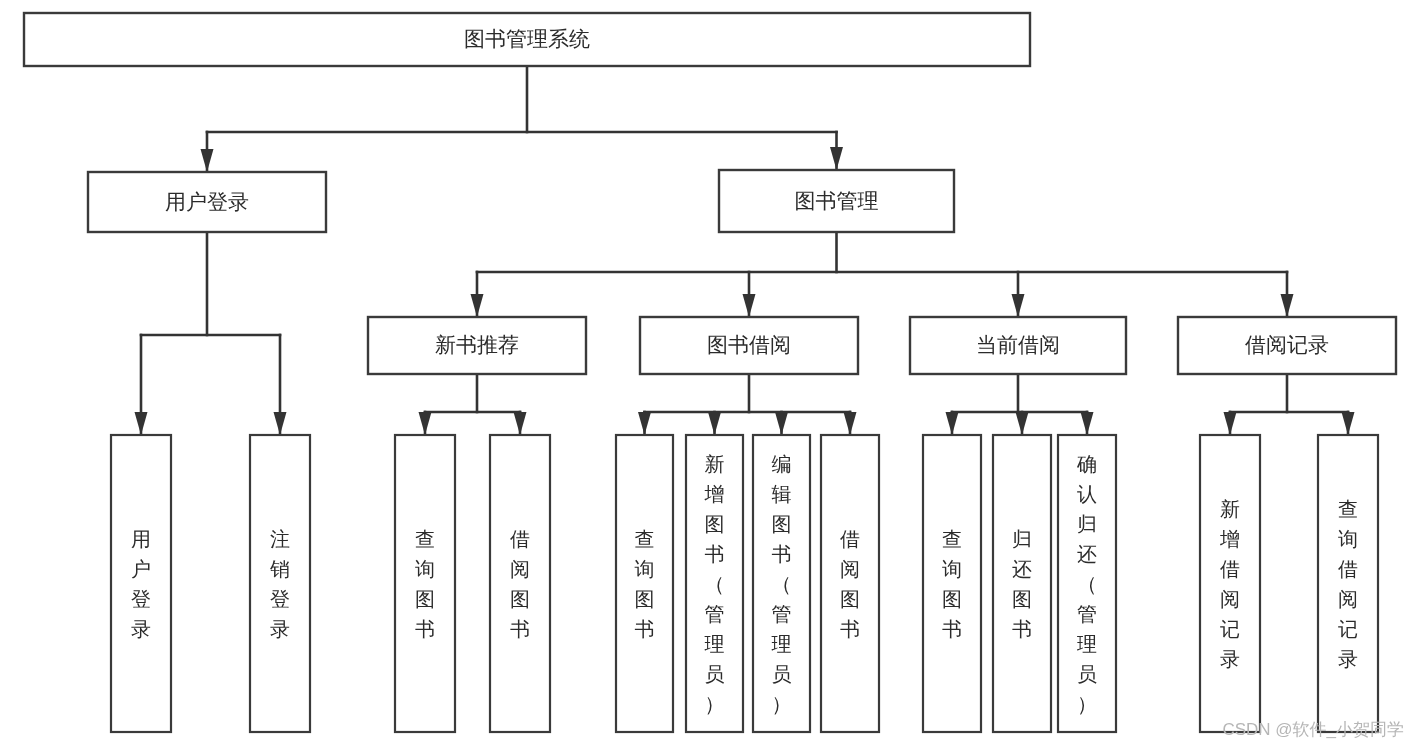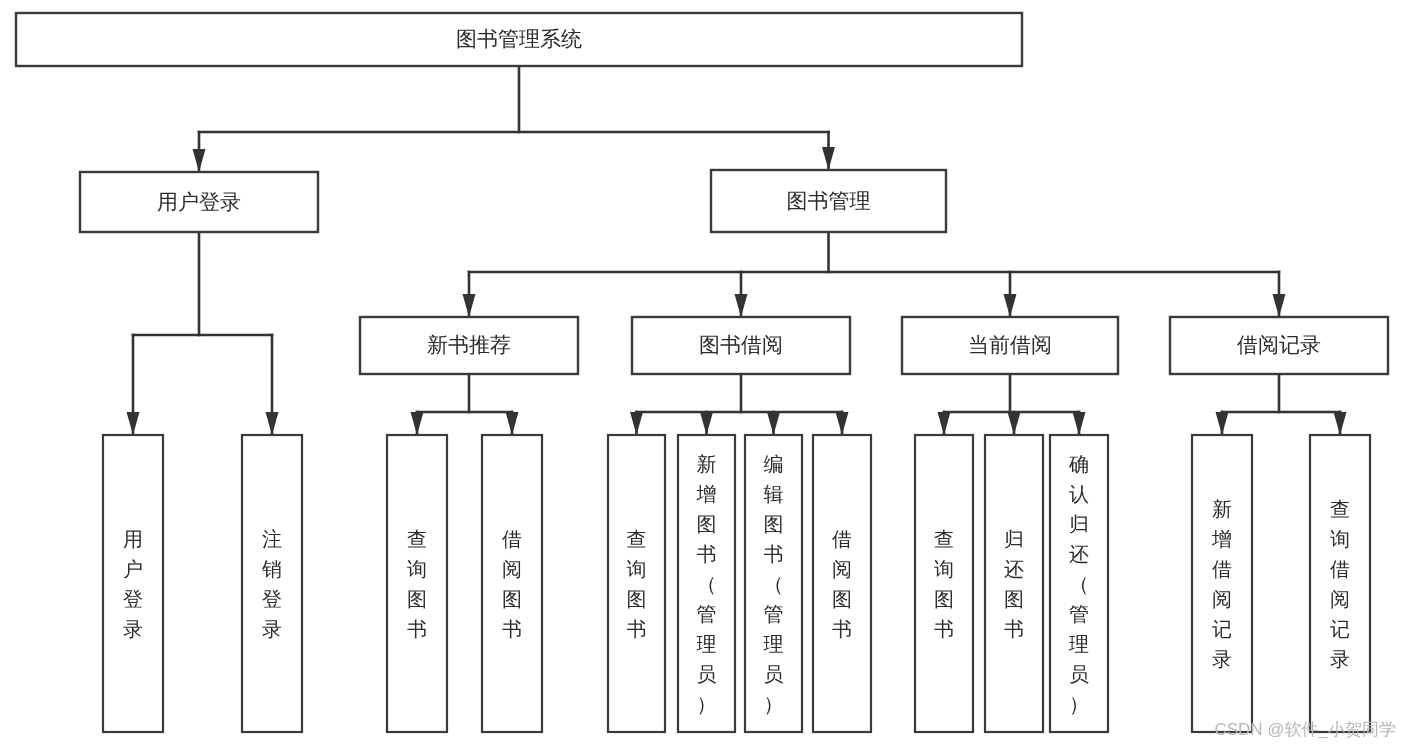--- a/index.html
+++ b/index.html
@@ -9,21 +9,21 @@
   }
   body {
     width: 1405px;
     height: 747px;
     font-family: "Liberation Sans", "DejaVu Sans", sans-serif;
     overflow: hidden;
     position: relative;
   }
   #diagram-root {
     position: absolute;
-    left: 0;
+    left: 8px;
     top: 0;
     width: 1285px;
     height: 747px;
   }
   svg.diagram {
     display: block;
     width: 1405px;
     height: 747px;
   }
   .node-rect {

